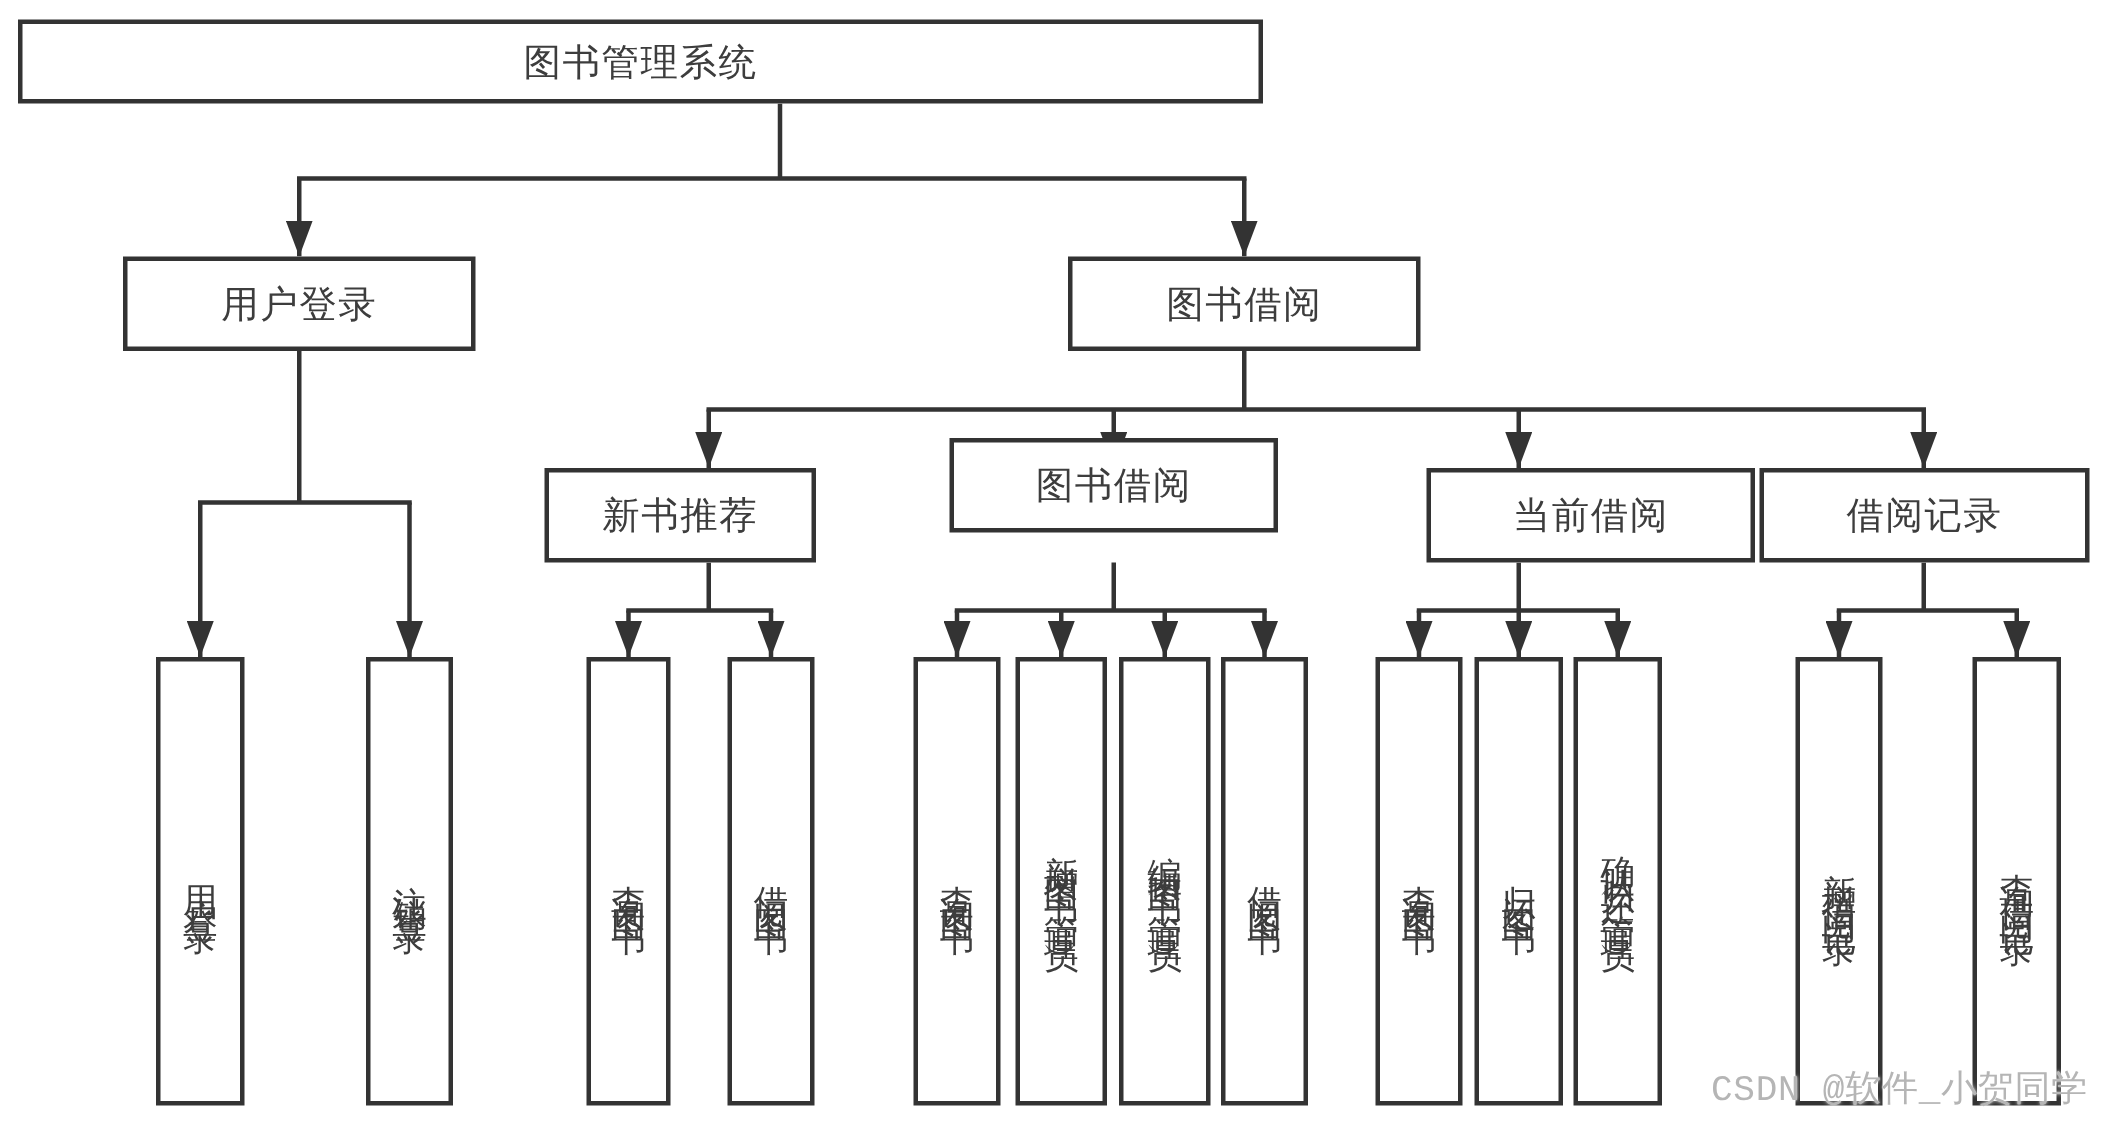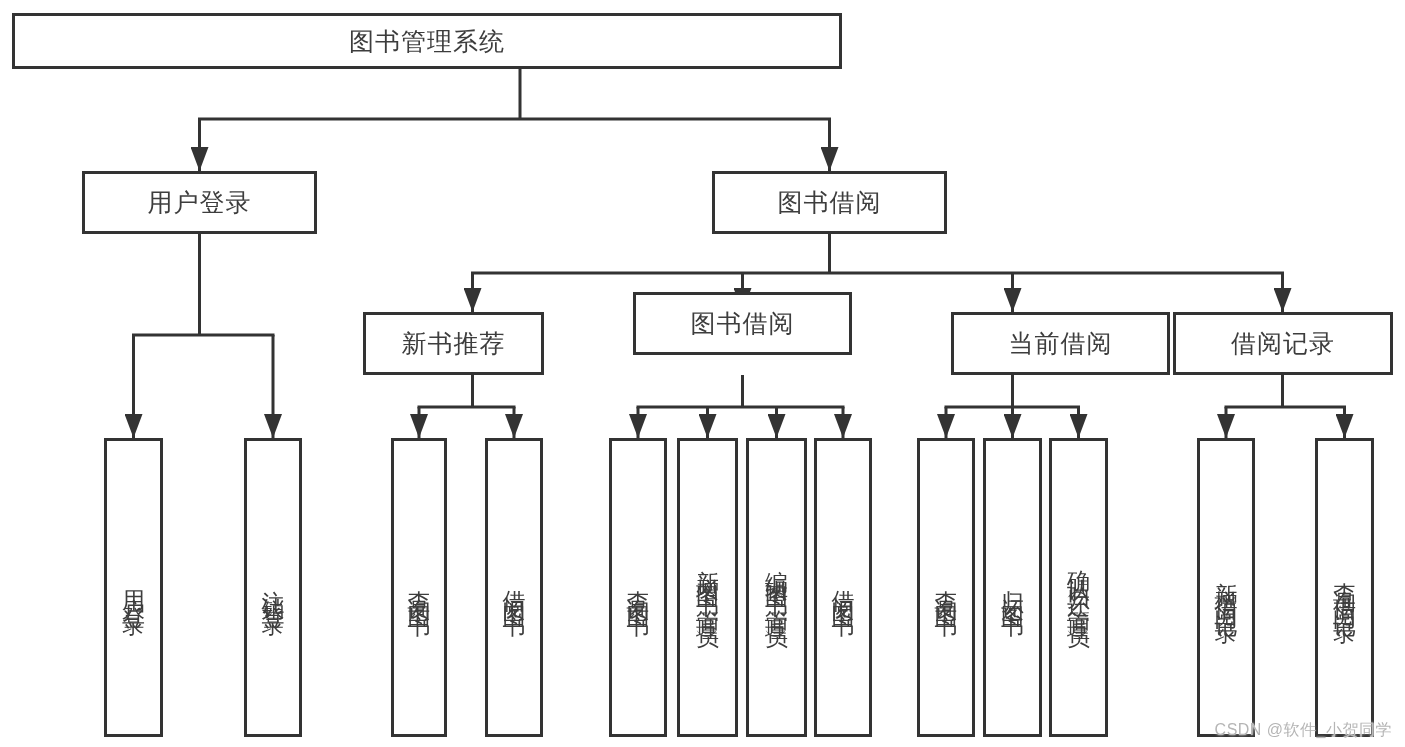--- a/index.html
+++ b/index.html
@@ -35,26 +35,26 @@
     writing-mode: vertical-rl;
     text-orientation: mixed;
     font-size: 23px;
     letter-spacing: 8px;
     line-height: 1;
   }
   .watermark {
     position: absolute;
     right: 13px;
     bottom: 6px;
-    font-size: 16px;
+    font-size: 24px;
     color: #b5b5b5;
     letter-spacing: 0.5px;
     z-index: 5;
     text-shadow: 0 0 3px rgba(255,255,255,0.9), 0 0 1px rgba(255,255,255,0.9);
-    font-family: Liberation Sans, sans-serif;
+    font-family: Liberation Mono, monospace;
     white-space: nowrap;
   }
 </style>
 </head>
 <body>
 
 <div class="canvas">
 
   <svg class="connectors" width="1405" height="747" viewBox="0 0 1405 747">
     <defs>

